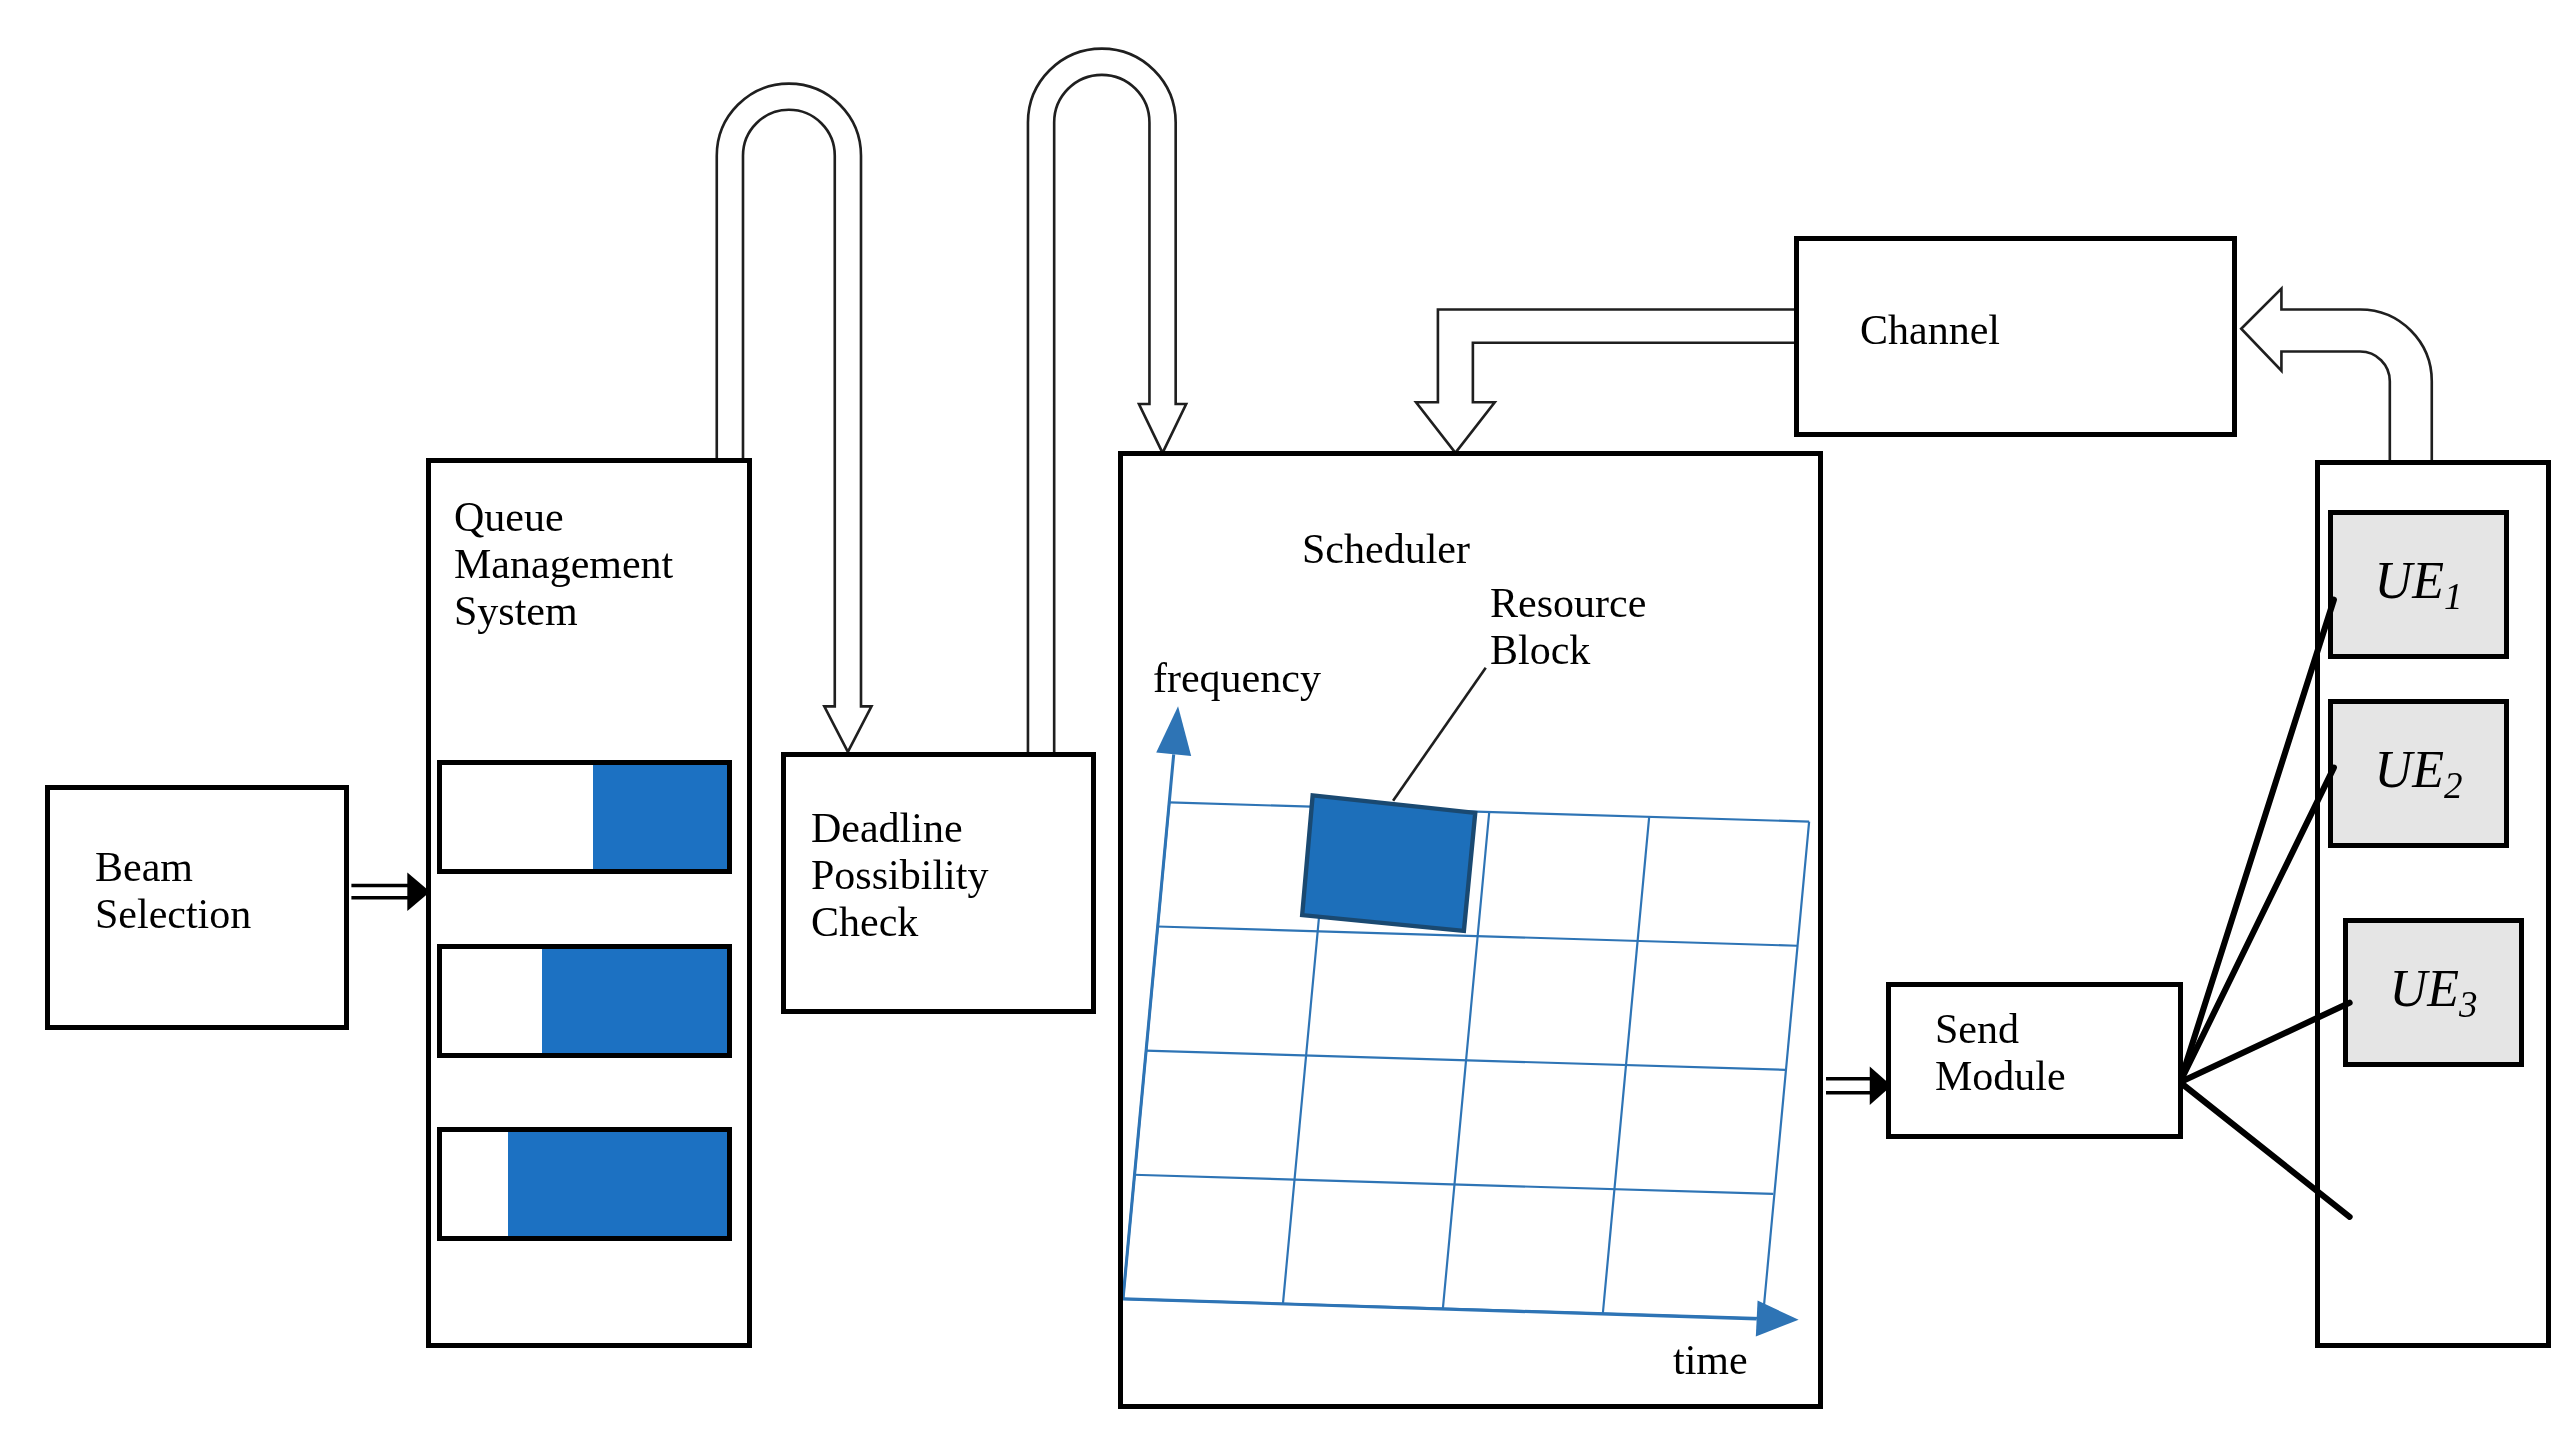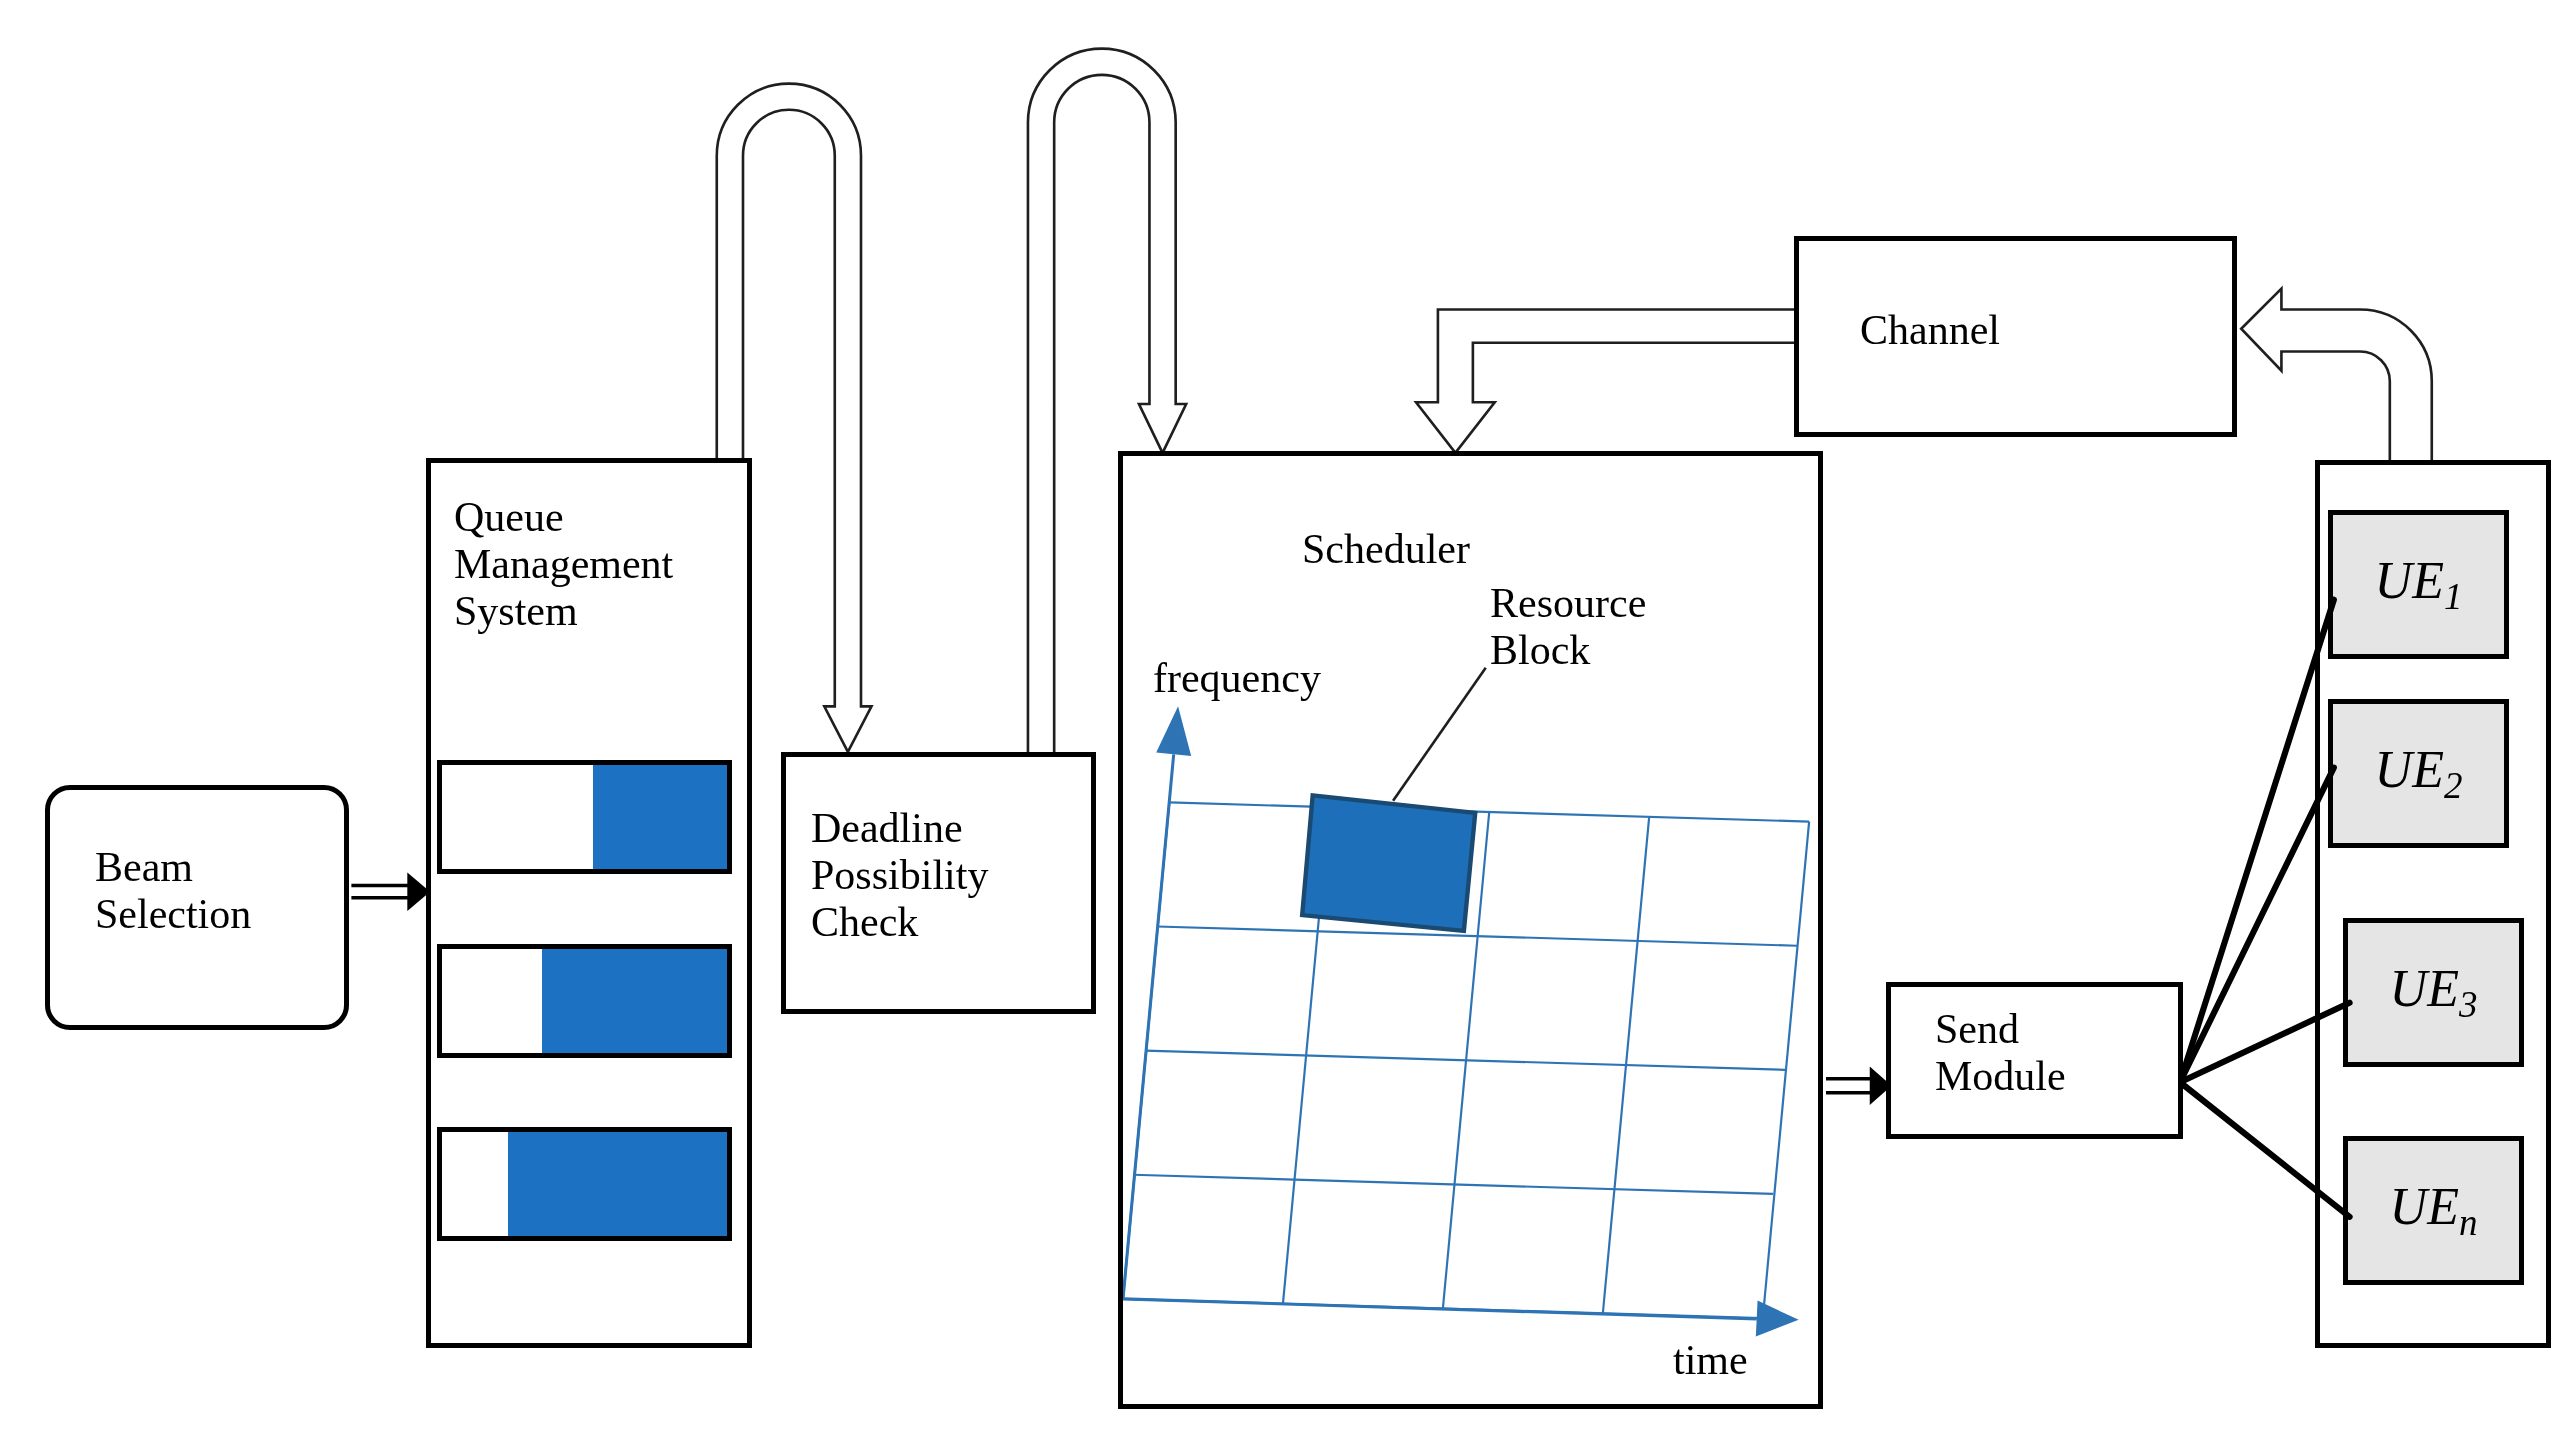--- a/index.html
+++ b/index.html
@@ -57,21 +57,21 @@
       <line class="dline" x1="2089" y1="1250" x2="2141" y2="1250"></line>
       <polygon class="solidhead" points="2139,1220 2139,1264 2164,1242"></polygon>
     </g>
 
     <line class="sendline" x1="2494" y1="1238" x2="2670" y2="686"></line>
     <line class="sendline" x1="2494" y1="1238" x2="2670" y2="878"></line>
     <line class="sendline" x1="2494" y1="1238" x2="2688" y2="1147"></line>
     <line class="sendline" x1="2494" y1="1238" x2="2688" y2="1392"></line>
   </svg>
 
-  <div class="box" style="left:45px;top:785px;width:304px;height:245px;border-radius:25px;">
+  <div class="box" style="left:45px;top:785px;width:304px;height:245px;">
     <div class="lbl" style="left:45px;top:54px;">Beam
 Selection</div>
   </div>
 
   <div class="box" style="left:426px;top:458px;width:326px;height:890px;">
     <div class="lbl" style="left:23px;top:31px;">Queue
 Management
 System</div>
     <div class="queue-bar" style="top:297px;">
       <div class="queue-bar-fill" style="width: 47%;"></div>
@@ -141,18 +141,15 @@
 
   <div class="ue-box" style="left:2328px;top:510px;">
     <span class="ue-lbl"><span>UE</span><sub>1</sub></span>
   </div>
   <div class="ue-box" style="left:2328px;top:699px;">
     <span class="ue-lbl"><span>UE</span><sub>2</sub></span>
   </div>
   <div class="ue-box" style="left:2343px;top:918px;">
     <span class="ue-lbl"><span>UE</span><sub>3</sub></span>
   </div>
-  <div class="ue-box" style="left:2343px;top:1136px;">
-    <span class="ue-lbl"><span>UE</span><sub>n</sub></span>
-  </div>
 
 </div>
 
 
 </body></html>

